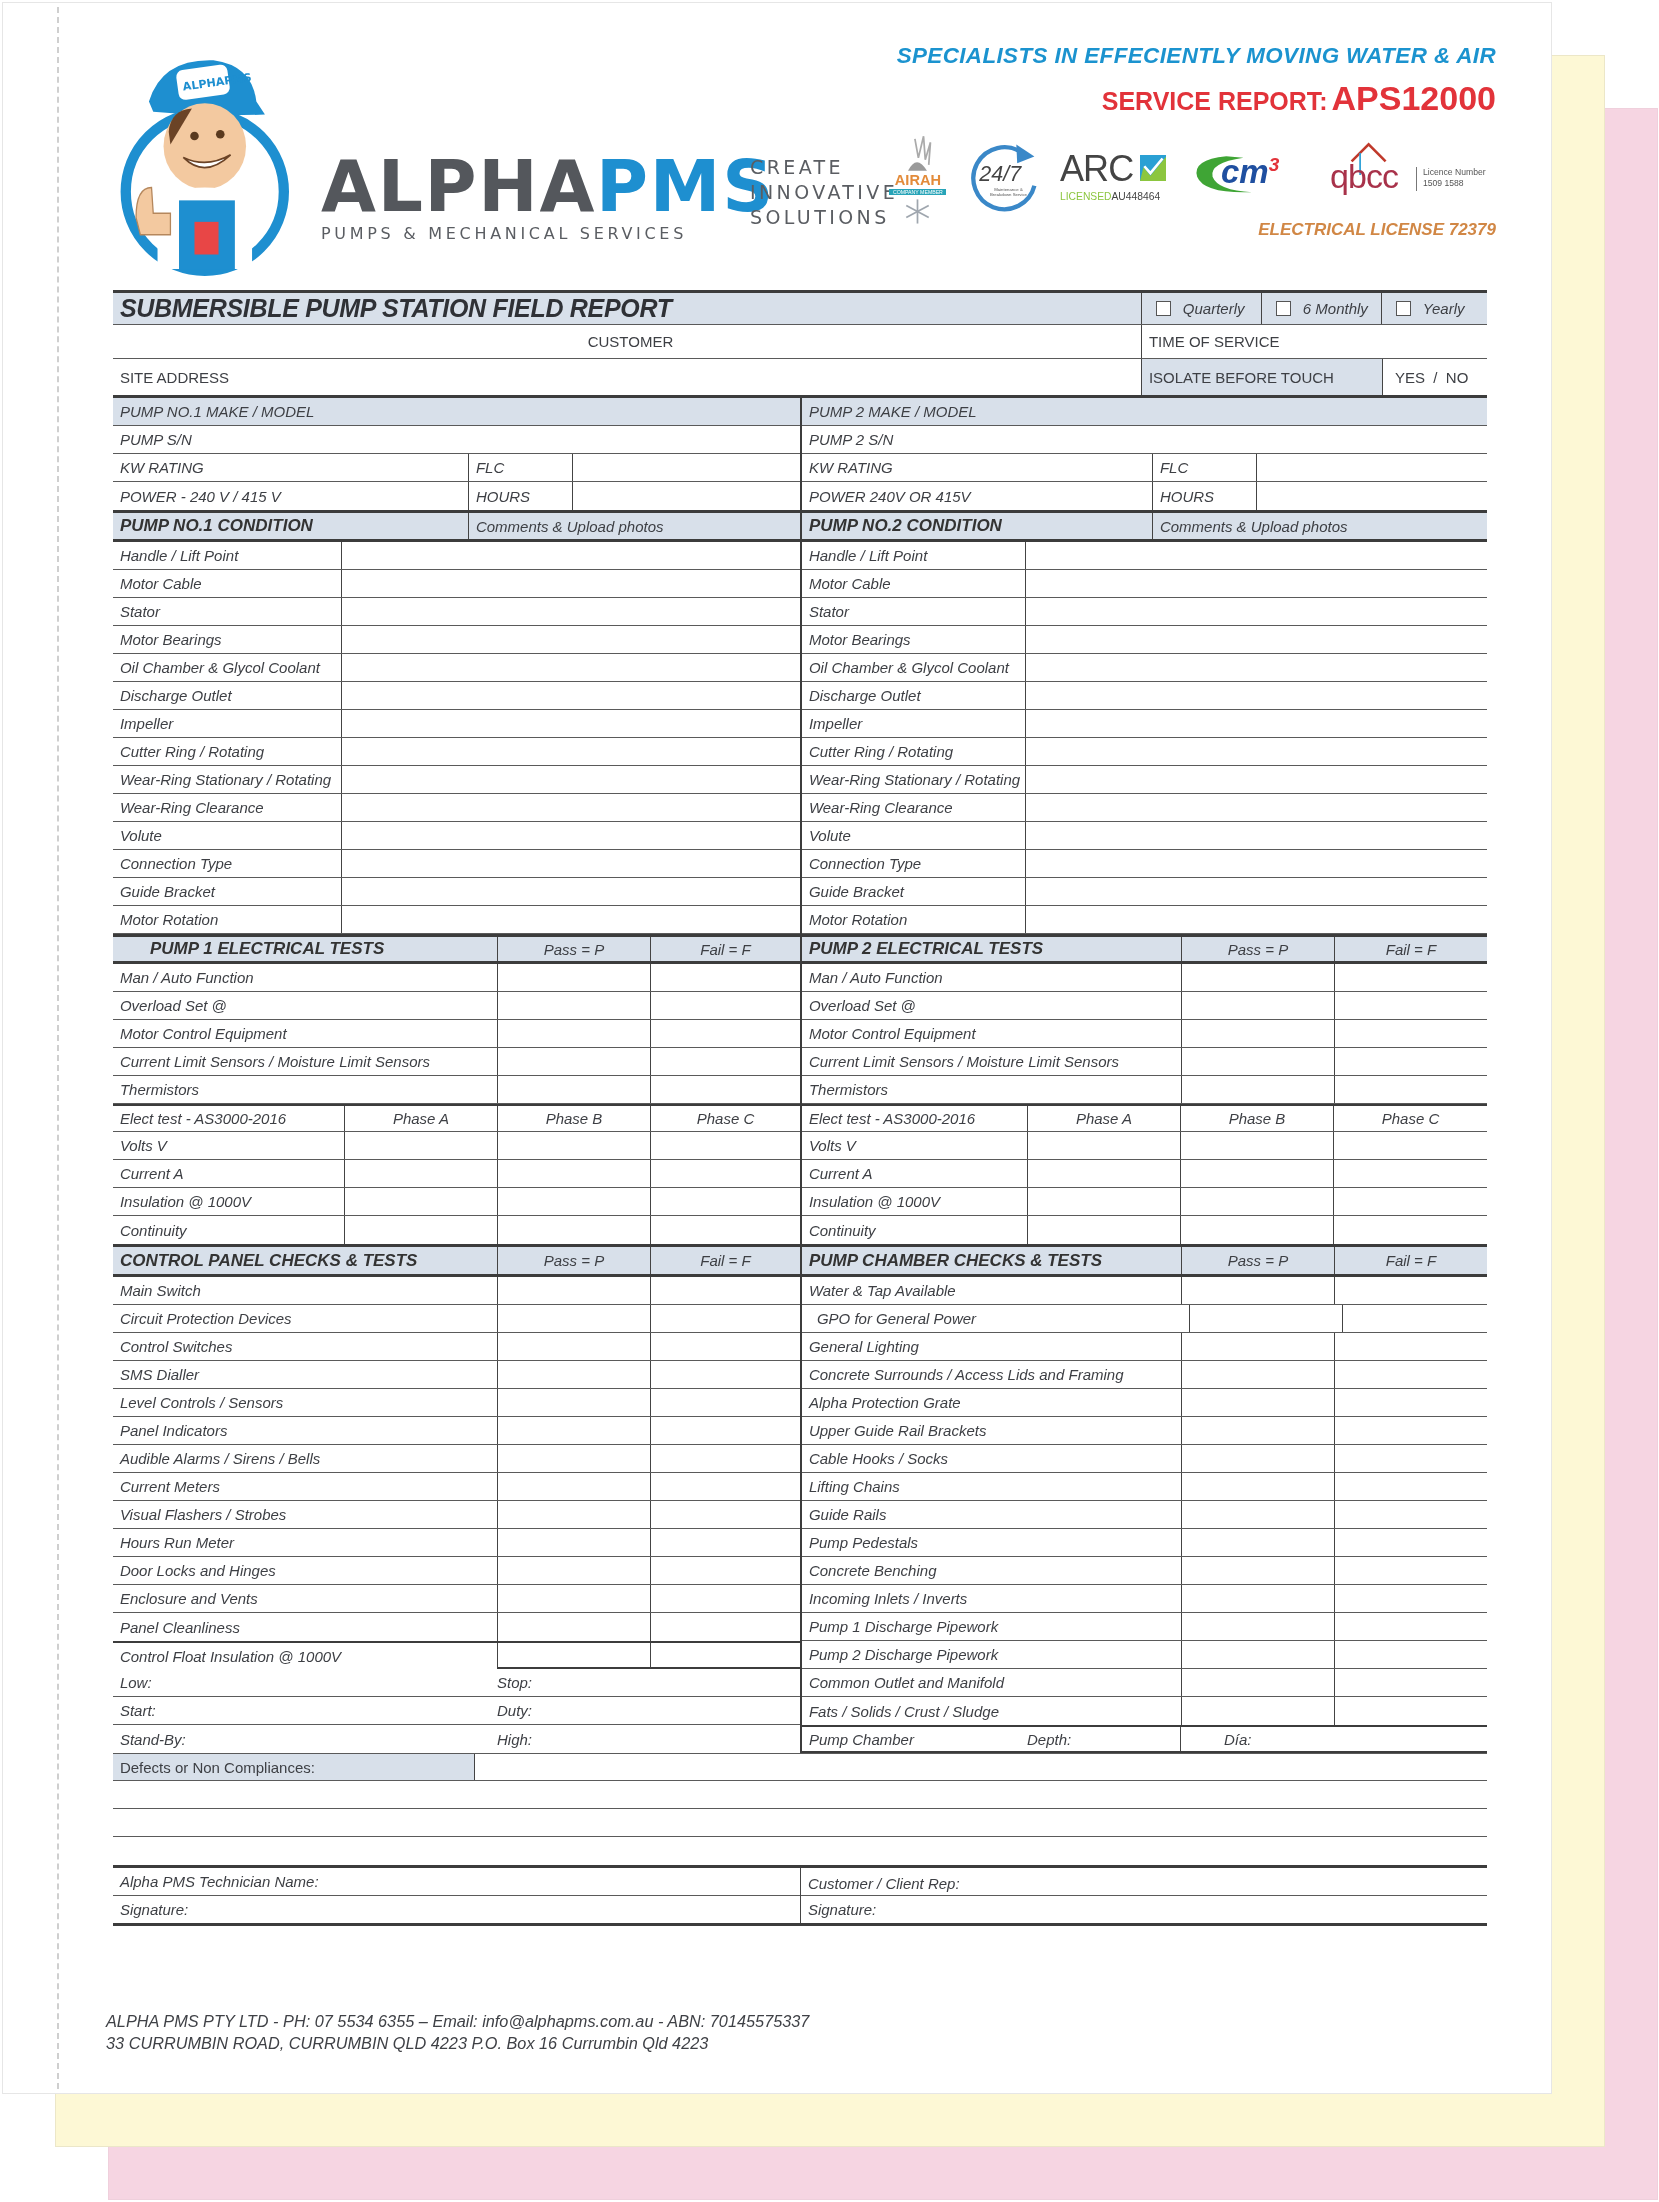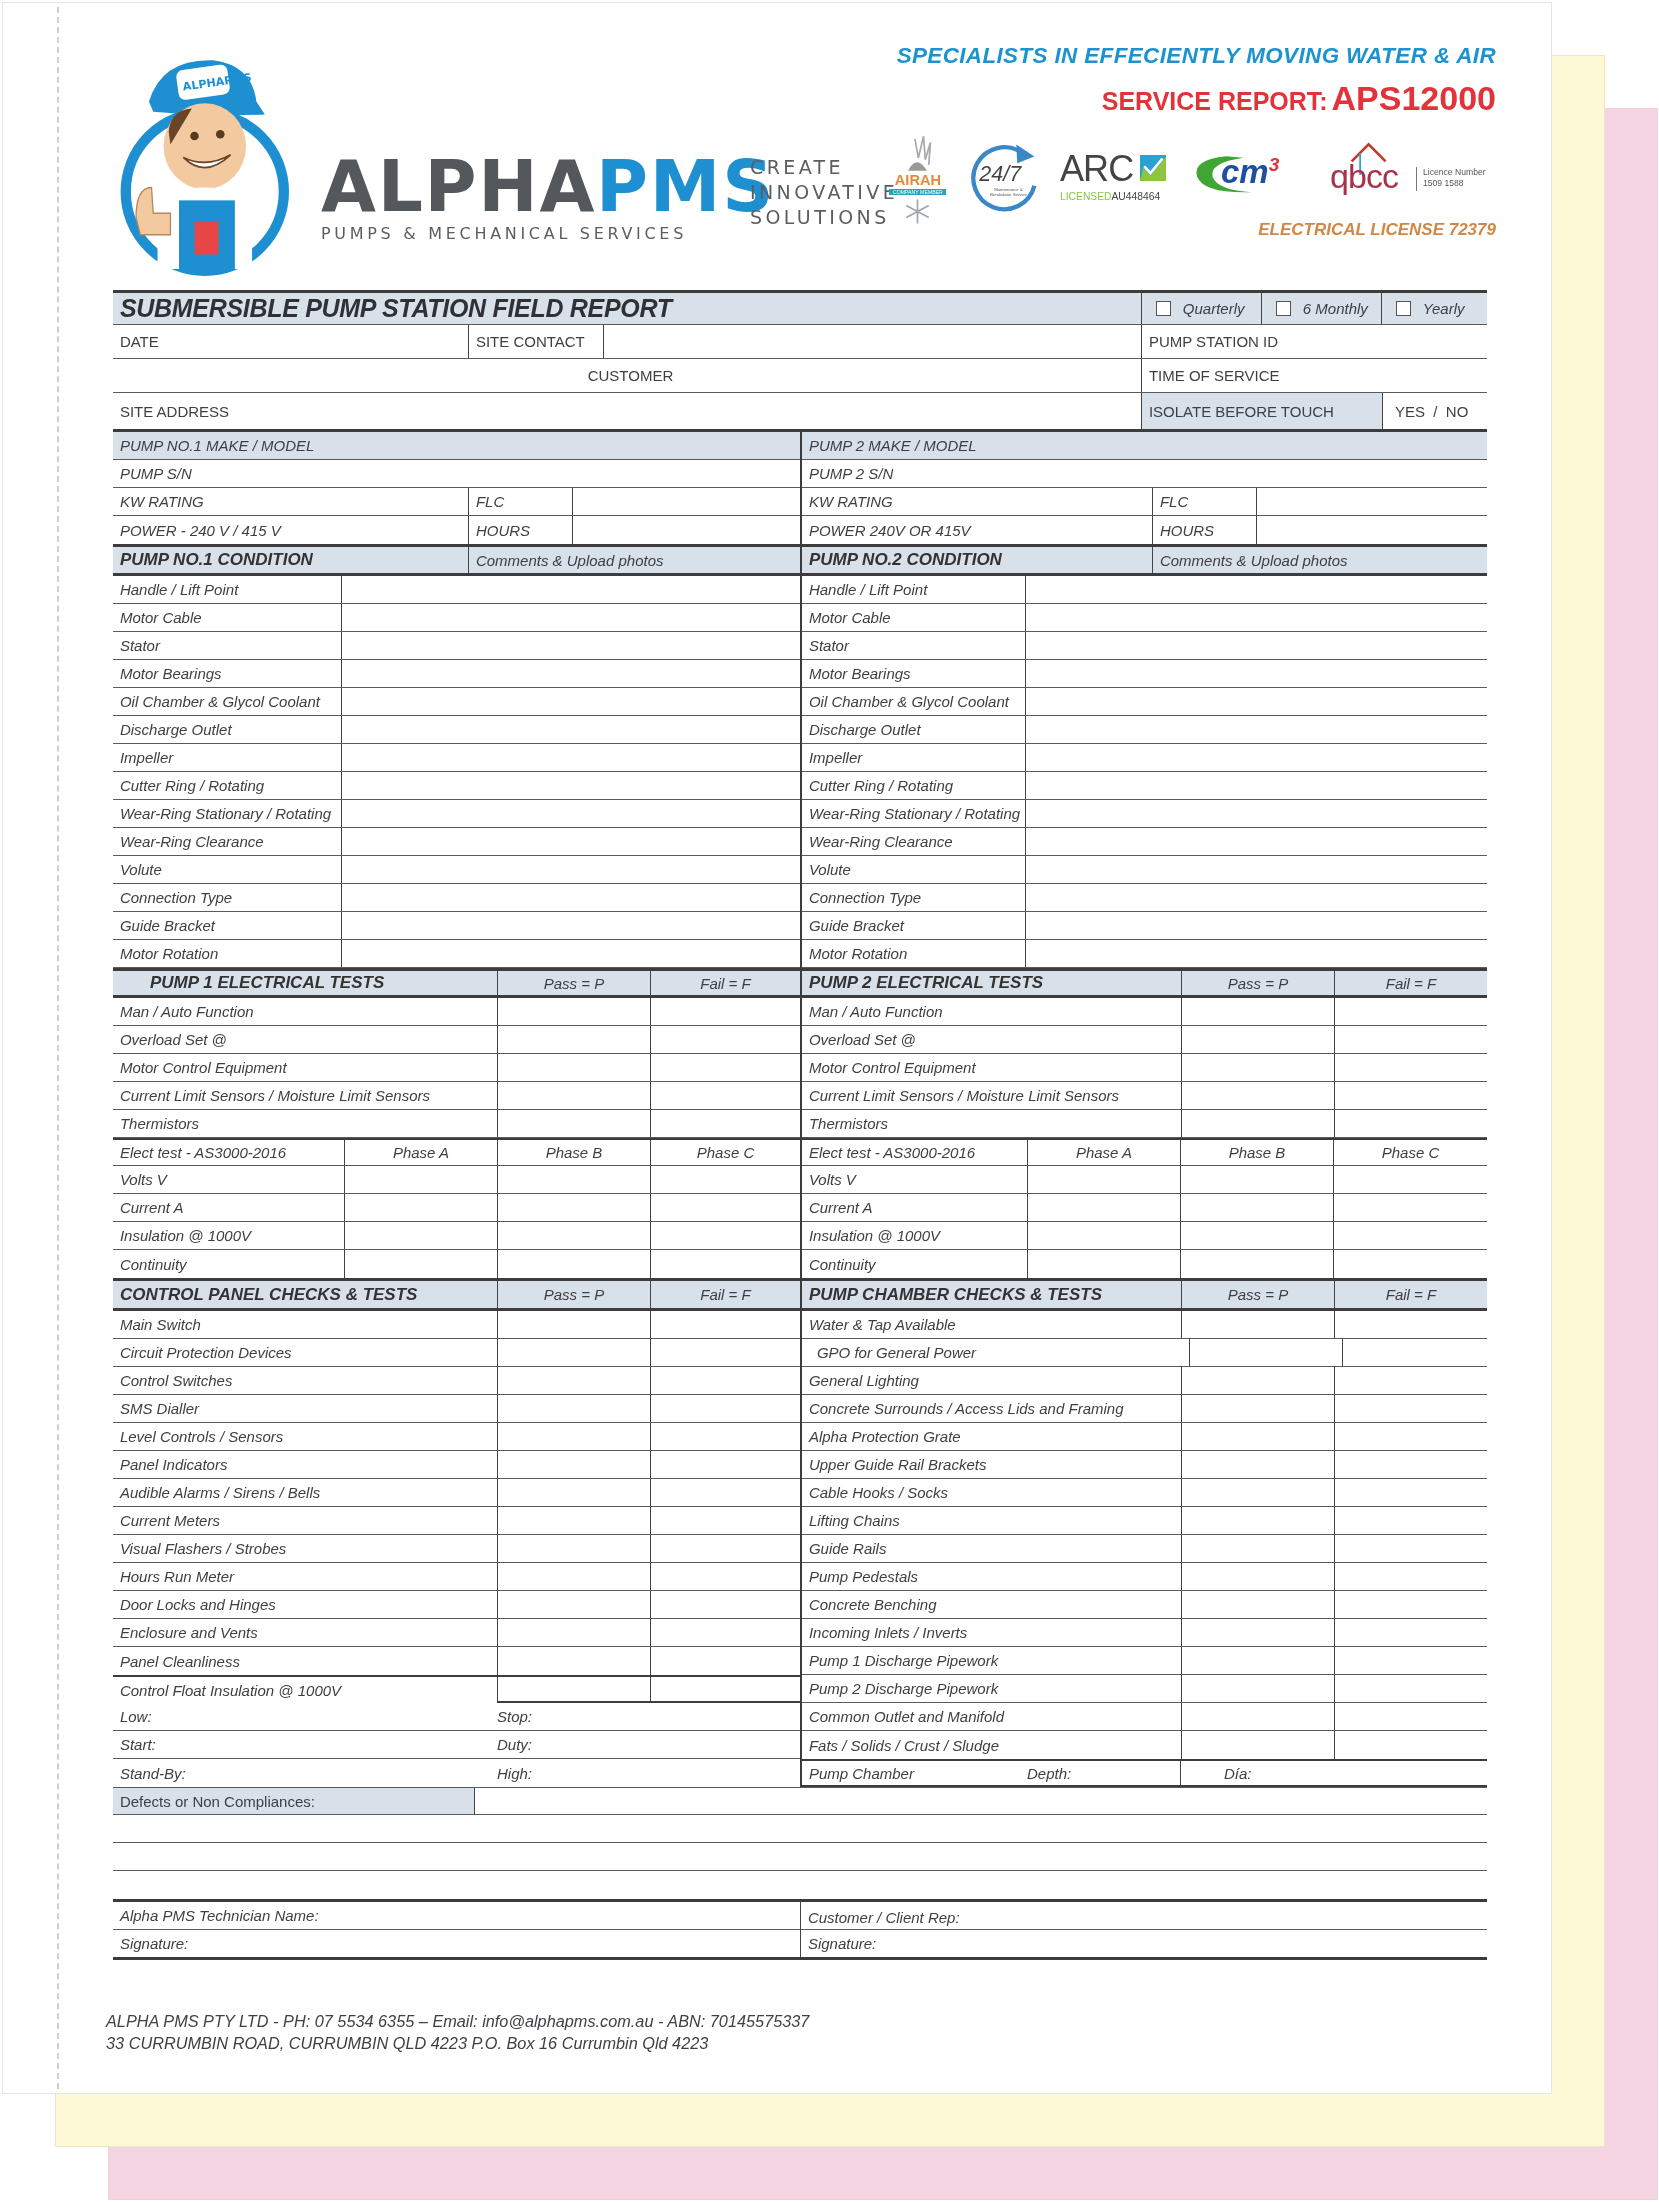--- a/index.html
+++ b/index.html
@@ -150,32 +150,20 @@
     <div class="cell bl" style="width:120px;padding-left:13.8px;">
         <span class="cb"></span>
         <span>6 Monthly</span>
       </div>
     <div class="cell bl" style="width:106px;padding-left:13.8px;">
         <span class="cb"></span>
         <span>Yearly</span>
       </div>
   </div>
 
-  <div class="row hline" style="height:34px;">
-    <div class="cell" style="width:355px;">
-        <span>DATE</span>
-      </div>
-    <div class="cell bl" style="width:135px;">
-        <span>SITE CONTACT</span>
-      </div>
-    <div class="cell bl" style="width:538px;"></div>
-    <div class="cell bl" style="width:346px;">
-        <span>PUMP STATION ID</span>
-      </div>
-  </div>
 
   <div class="row hline" style="height:34px;">
     <div class="cell" style="width:1028px;justify-content:center;">
         <span>CUSTOMER</span>
       </div>
     <div class="cell bl" style="width:346px;">
         <span>TIME OF SERVICE</span>
       </div>
   </div>
 

